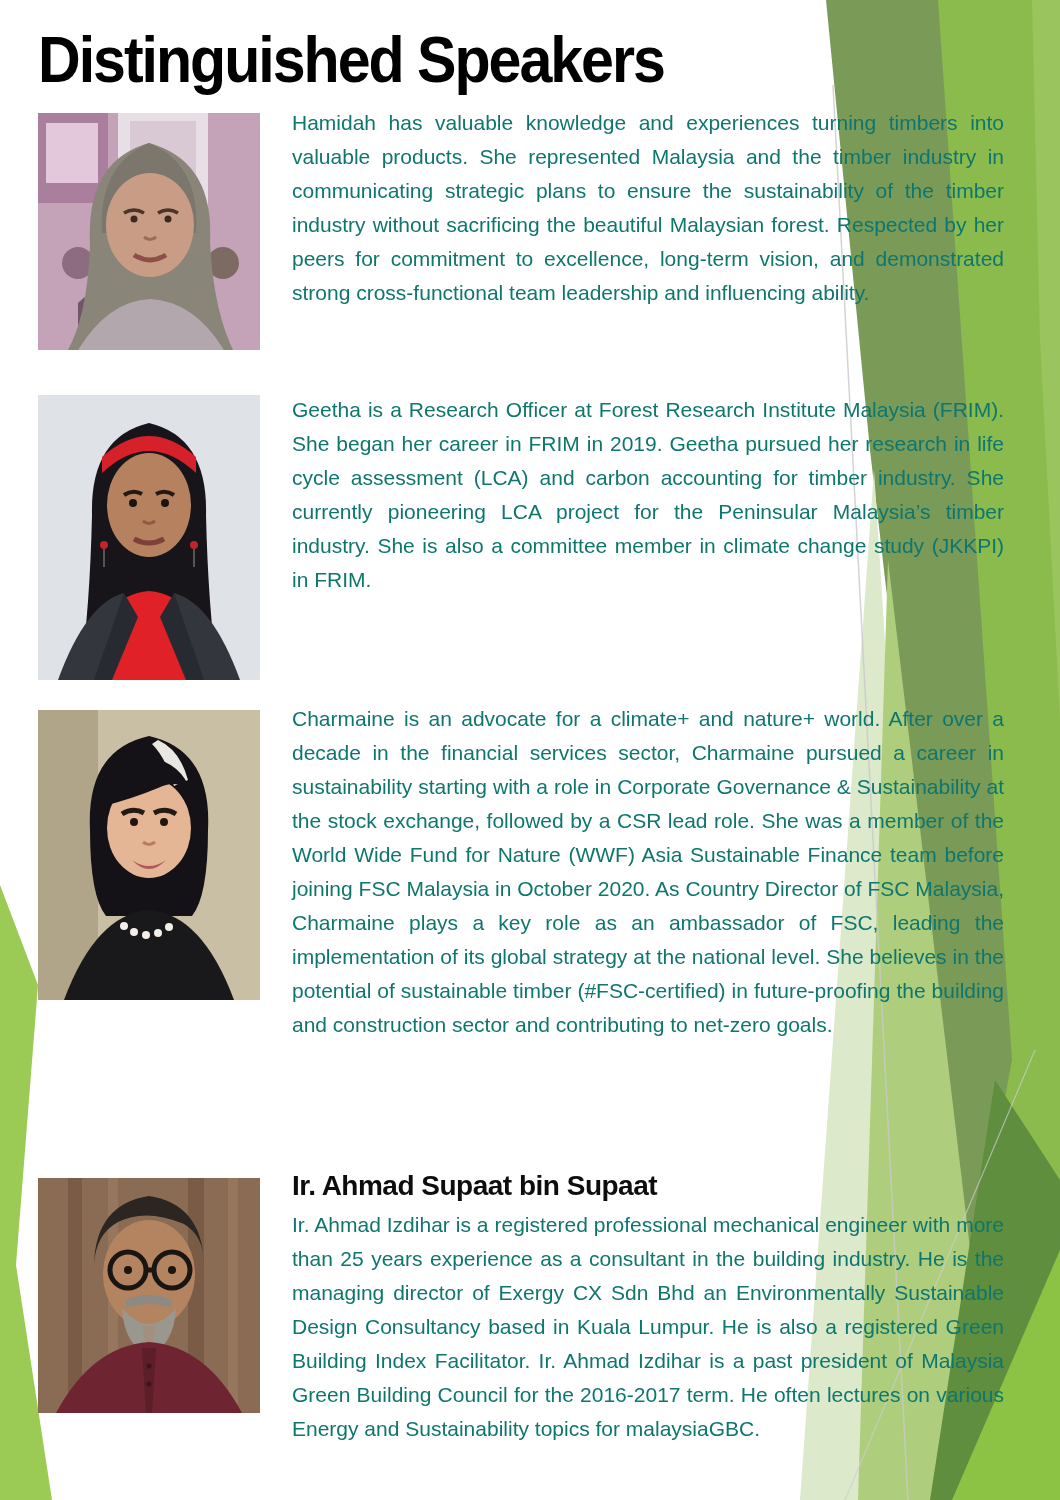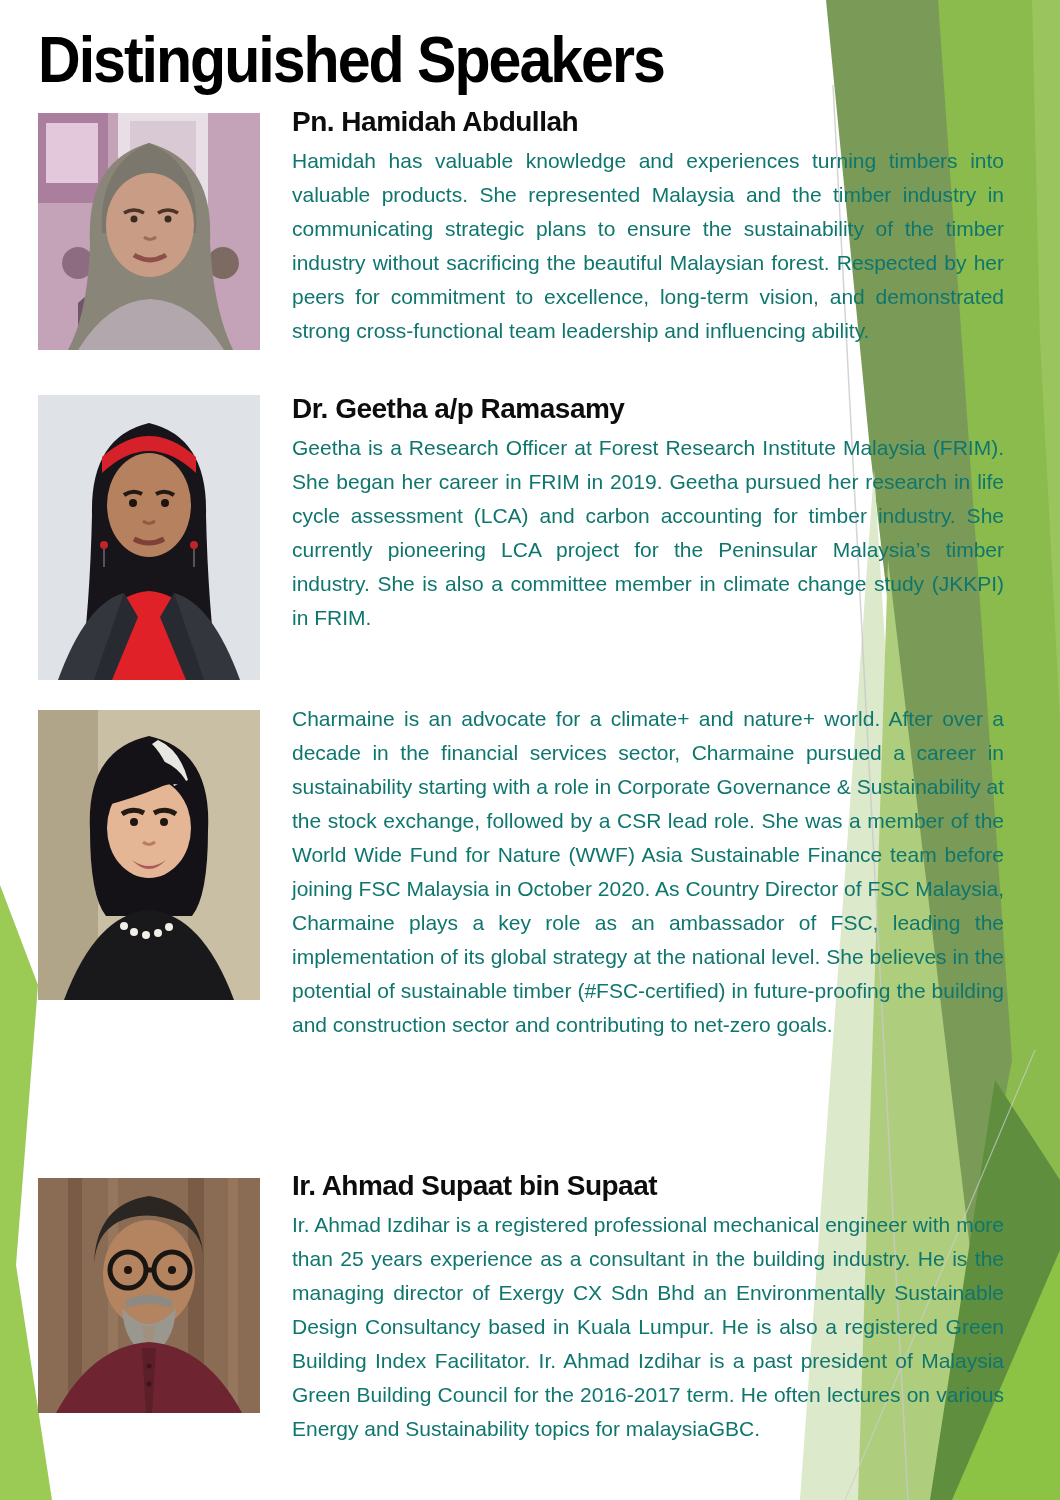--- a/index.html
+++ b/index.html
@@ -96,21 +96,20 @@
         <circle cx="96" cy="106" r="3.5" fill="#3a2a22"></circle>
         <circle cx="130" cy="106" r="3.5" fill="#3a2a22"></circle>
         <path d="M106,124 Q112,129 118,124" stroke="#9c6e55" stroke-width="3" fill="none"></path>
         <path d="M96,142 Q112,152 128,142" stroke="#8e4f49" stroke-width="5" fill="none"></path>
 
         <path d="M40,237 Q70,188 112,186 Q156,188 186,237 Z" fill="#b3a7ae"></path>
       </svg>
     </div>
 
     <div class="speaker-text" id="t1">
-      <div class="speaker-name">Pn. Hamidah Abdullah</div>
       <p class="speaker-bio">Hamidah has valuable knowledge and experiences turning timbers into valuable products. She represented Malaysia and the timber industry in communicating strategic plans to ensure the sustainability of the timber industry without sacrificing the beautiful Malaysian forest. Respected by her peers for commitment to excellence, long-term vision, and demonstrated strong cross-functional team leadership and influencing ability.</p>
     </div>
 
     <div class="speaker-photo" id="p2">
       <svg viewBox="0 0 222 285" preserveAspectRatio="none">
         <rect width="222" height="285" fill="#dfe2e7"></rect>
 
         <path d="M111,28 Q52,42 54,120 Q52,210 42,285 L180,285 Q170,210 168,120 Q170,42 111,28 Z" fill="#17141a"></path>
 
         <path d="M64,78 Q111,34 158,78 L158,62 Q111,20 64,62 Z" fill="#d6202a"></path>
@@ -130,21 +129,20 @@
 
         <path d="M30,285 Q60,200 111,196 Q162,200 192,285 Z" fill="#e02128"></path>
         <path d="M20,285 Q48,208 86,198 L74,285 Z" fill="#33363d"></path>
         <path d="M202,285 Q174,208 136,198 L148,285 Z" fill="#33363d"></path>
         <path d="M86,198 L100,222 L74,285 L56,285 Z" fill="#272a30"></path>
         <path d="M136,198 L122,222 L148,285 L166,285 Z" fill="#272a30"></path>
       </svg>
     </div>
 
     <div class="speaker-text" id="t2">
-      <div class="speaker-name">Dr. Geetha a/p Ramasamy</div>
       <p class="speaker-bio">Geetha is a Research Officer at Forest Research Institute Malaysia (FRIM). She began her career in FRIM in 2019. Geetha pursued her research in life cycle assessment (LCA) and carbon accounting for timber industry. She currently pioneering LCA project for the Peninsular Malaysia’s timber industry. She is also a committee member in climate change study (JKKPI) in FRIM.</p>
     </div>
 
     <div class="speaker-photo" id="p3">
       <svg viewBox="0 0 222 290" preserveAspectRatio="none">
         <rect width="222" height="290" fill="#c9bfa4"></rect>
         <rect x="0" y="0" width="60" height="290" fill="#b0a489"></rect>
 
         <path d="M111,26 Q48,40 52,120 Q52,186 68,206 L154,206 Q170,186 170,120 Q174,40 111,26 Z" fill="#141216"></path>
 

